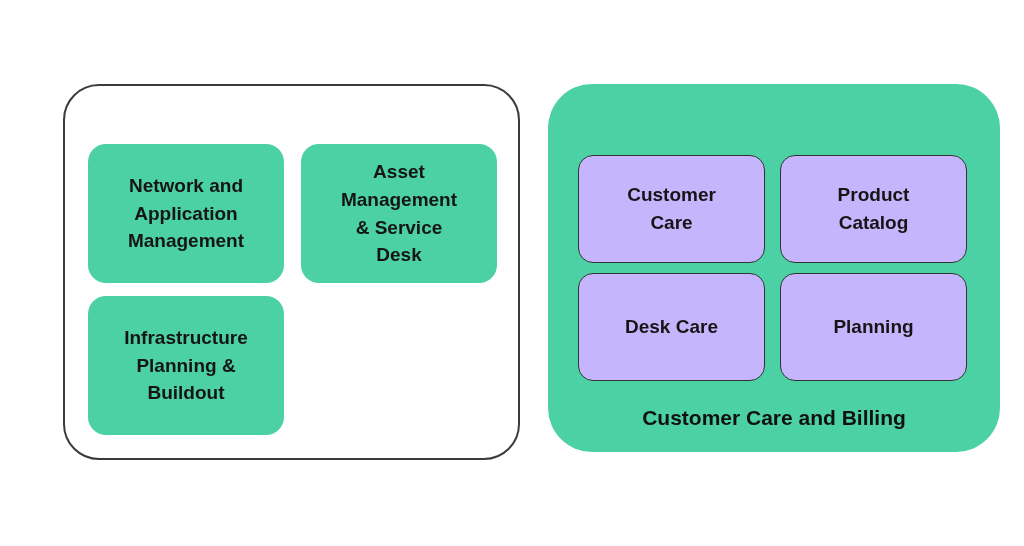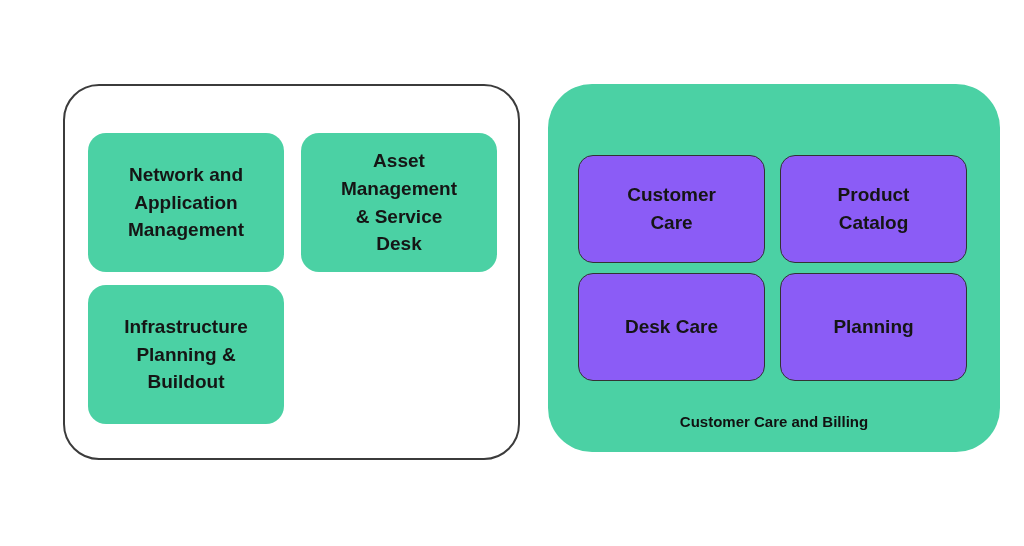--- a/index.html
+++ b/index.html
@@ -34,21 +34,21 @@
     width: 100%;
     text-align: center;
     font-size: 30px;
     font-weight: bold;
     color: #111111;
     letter-spacing: 0.5px;
   }
   .oss-grid {
     position: absolute;
     left: 23px;
-    top: 47px;
+    top: 58px;
     width: 409px;
     height: 291px;
     display: grid;
     grid-template-columns: 1fr 1fr;
     grid-template-rows: 1fr 1fr;
     column-gap: 17px;
     row-gap: 13px;
   }
   .green-box {
     background: #4bd1a4;
@@ -81,42 +81,42 @@
     top: 71px;
     width: 389px;
     height: 226px;
     display: grid;
     grid-template-columns: 1fr 1fr;
     grid-template-rows: 1fr 1fr;
     column-gap: 15px;
     row-gap: 10px;
   }
   .white-box {
-    background: #8b5cf6;
+    background: #c4b5fd;
     border: 1.5px solid #333333;
     border-radius: 15px;
     display: flex;
     align-items: center;
     justify-content: center;
     text-align: center;
     font-size: 19px;
     font-weight: bold;
     color: #151515;
     line-height: 1.45;
     white-space: pre-line;
     padding: 6px 10px;
     box-sizing: border-box;
   }
   .bss-caption {
     position: absolute;
     bottom: 22px;
     left: 0;
     width: 100%;
     text-align: center;
-    font-size: 15px;
+    font-size: 21px;
     font-weight: bold;
     color: #111111;
   }
 </style>
 </head>
 <body>
 
 <div class="canvas">
 
   <div class="oss-panel">

